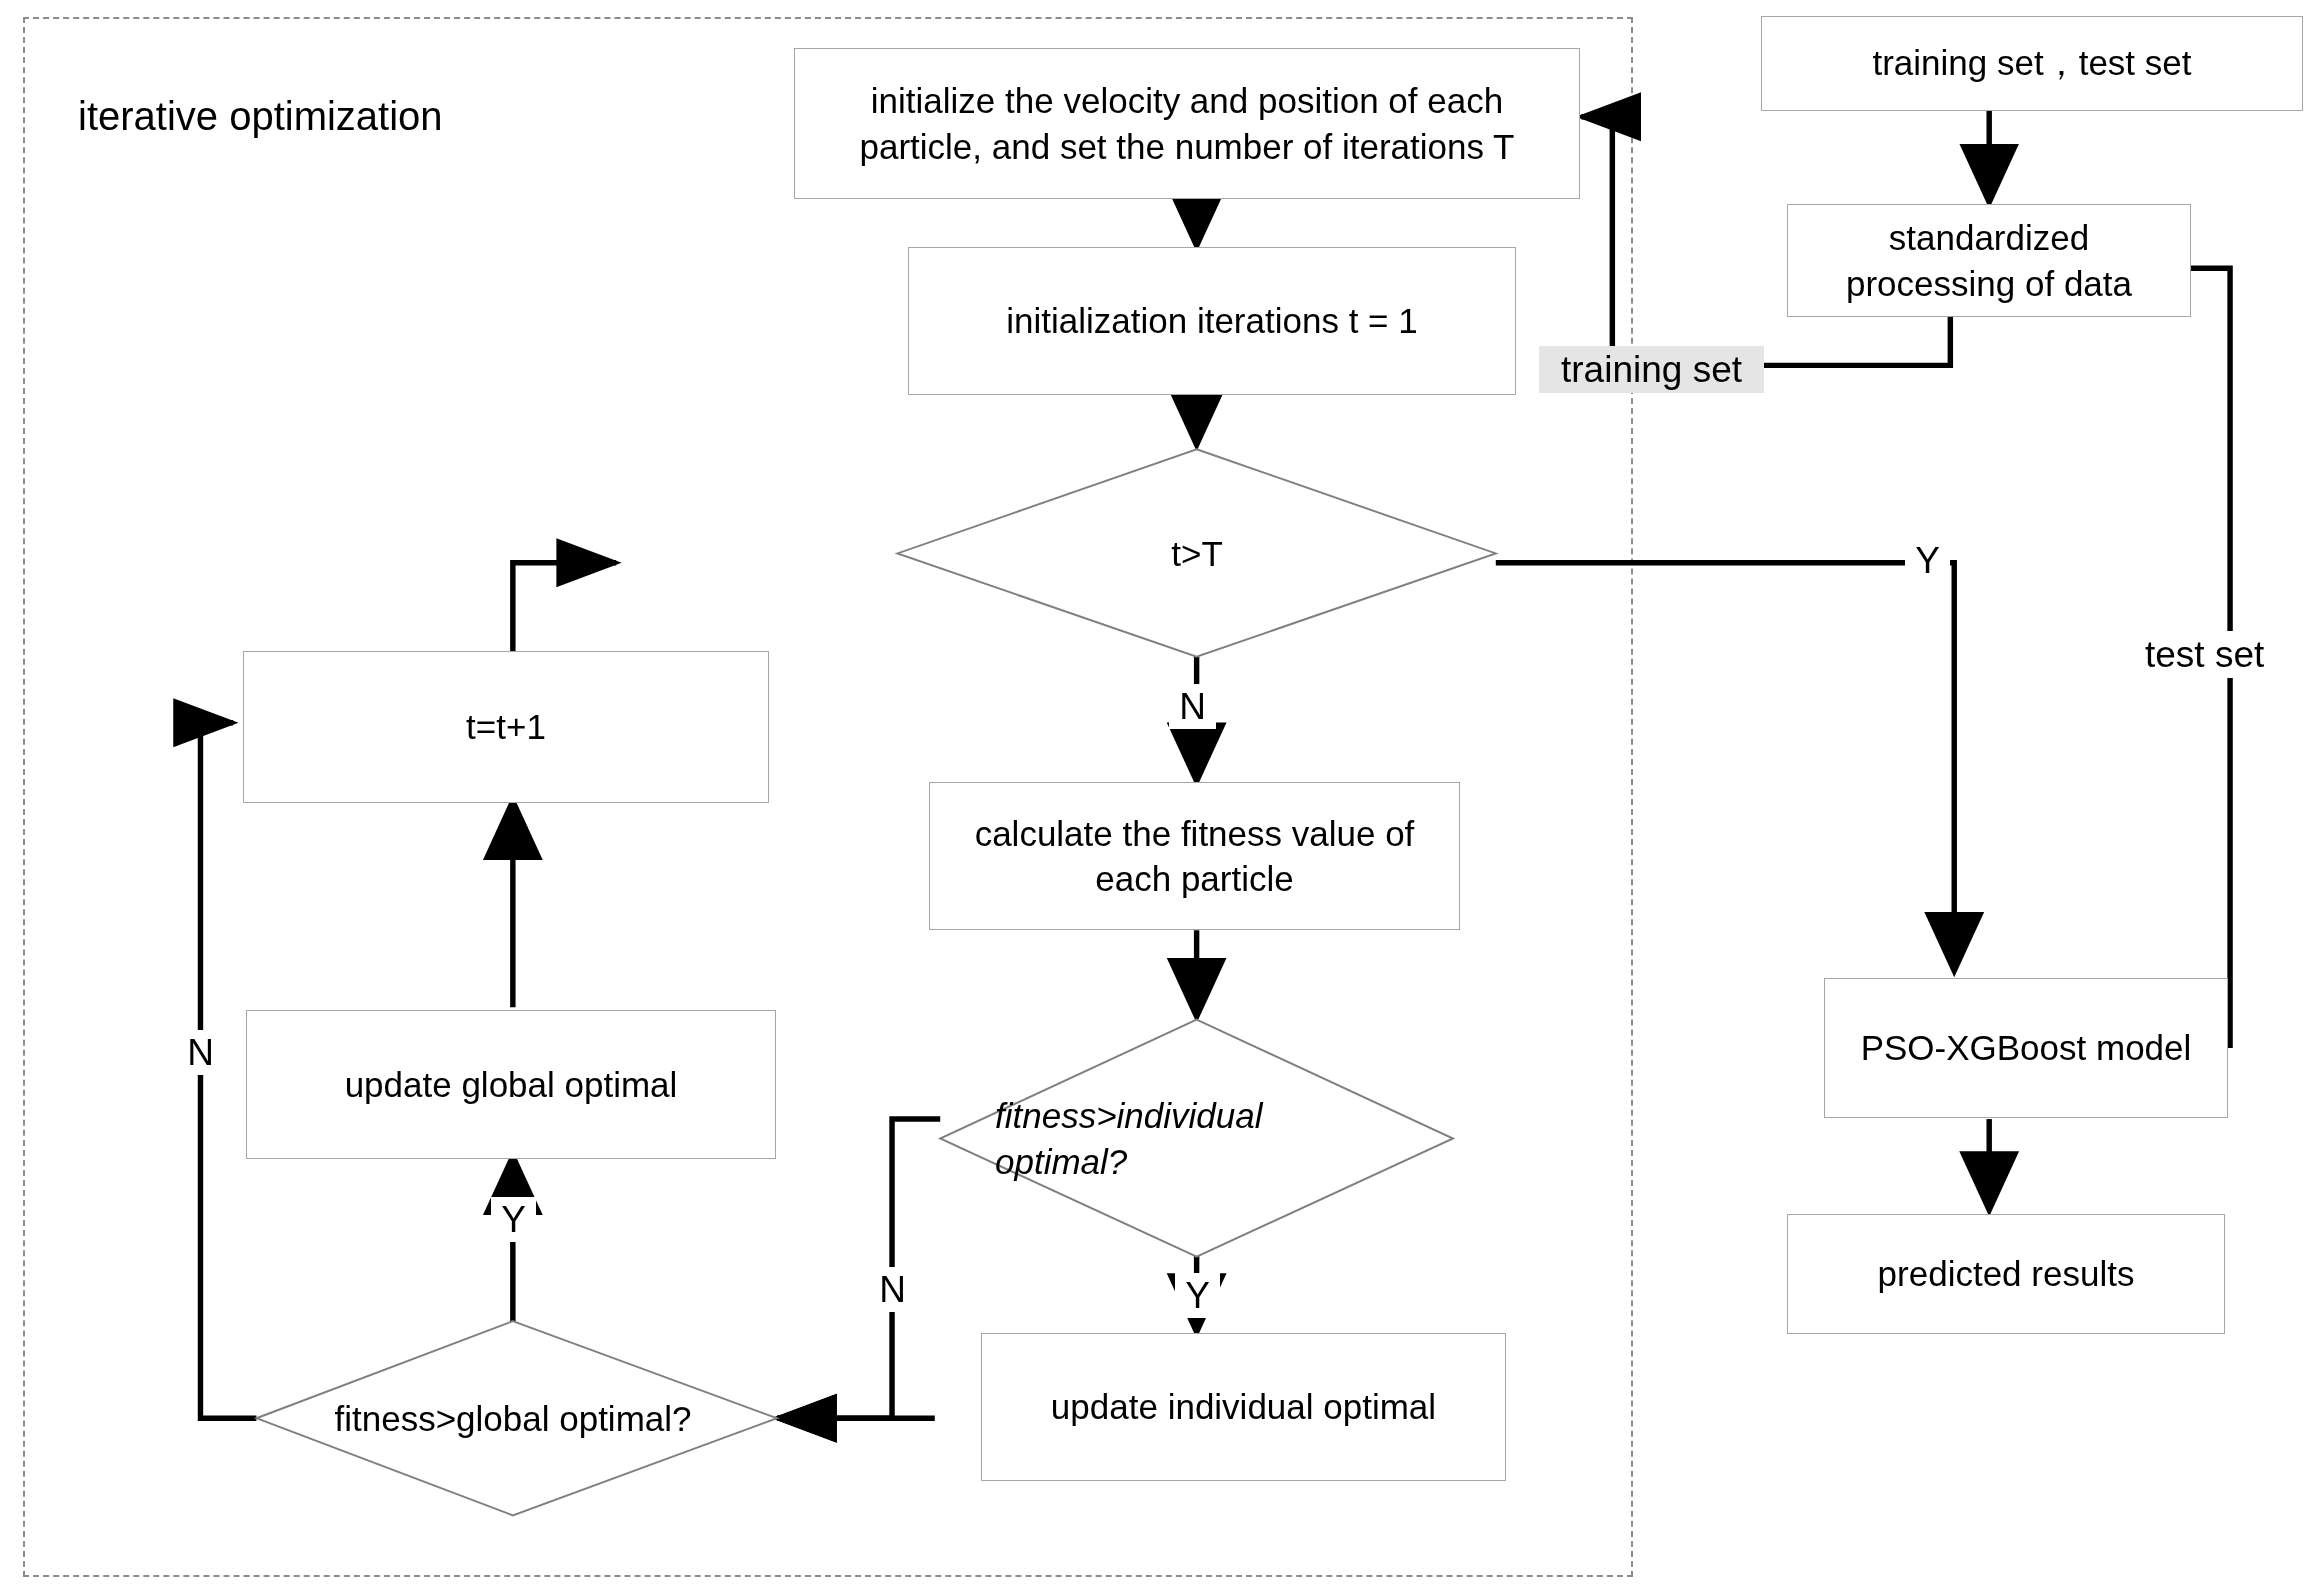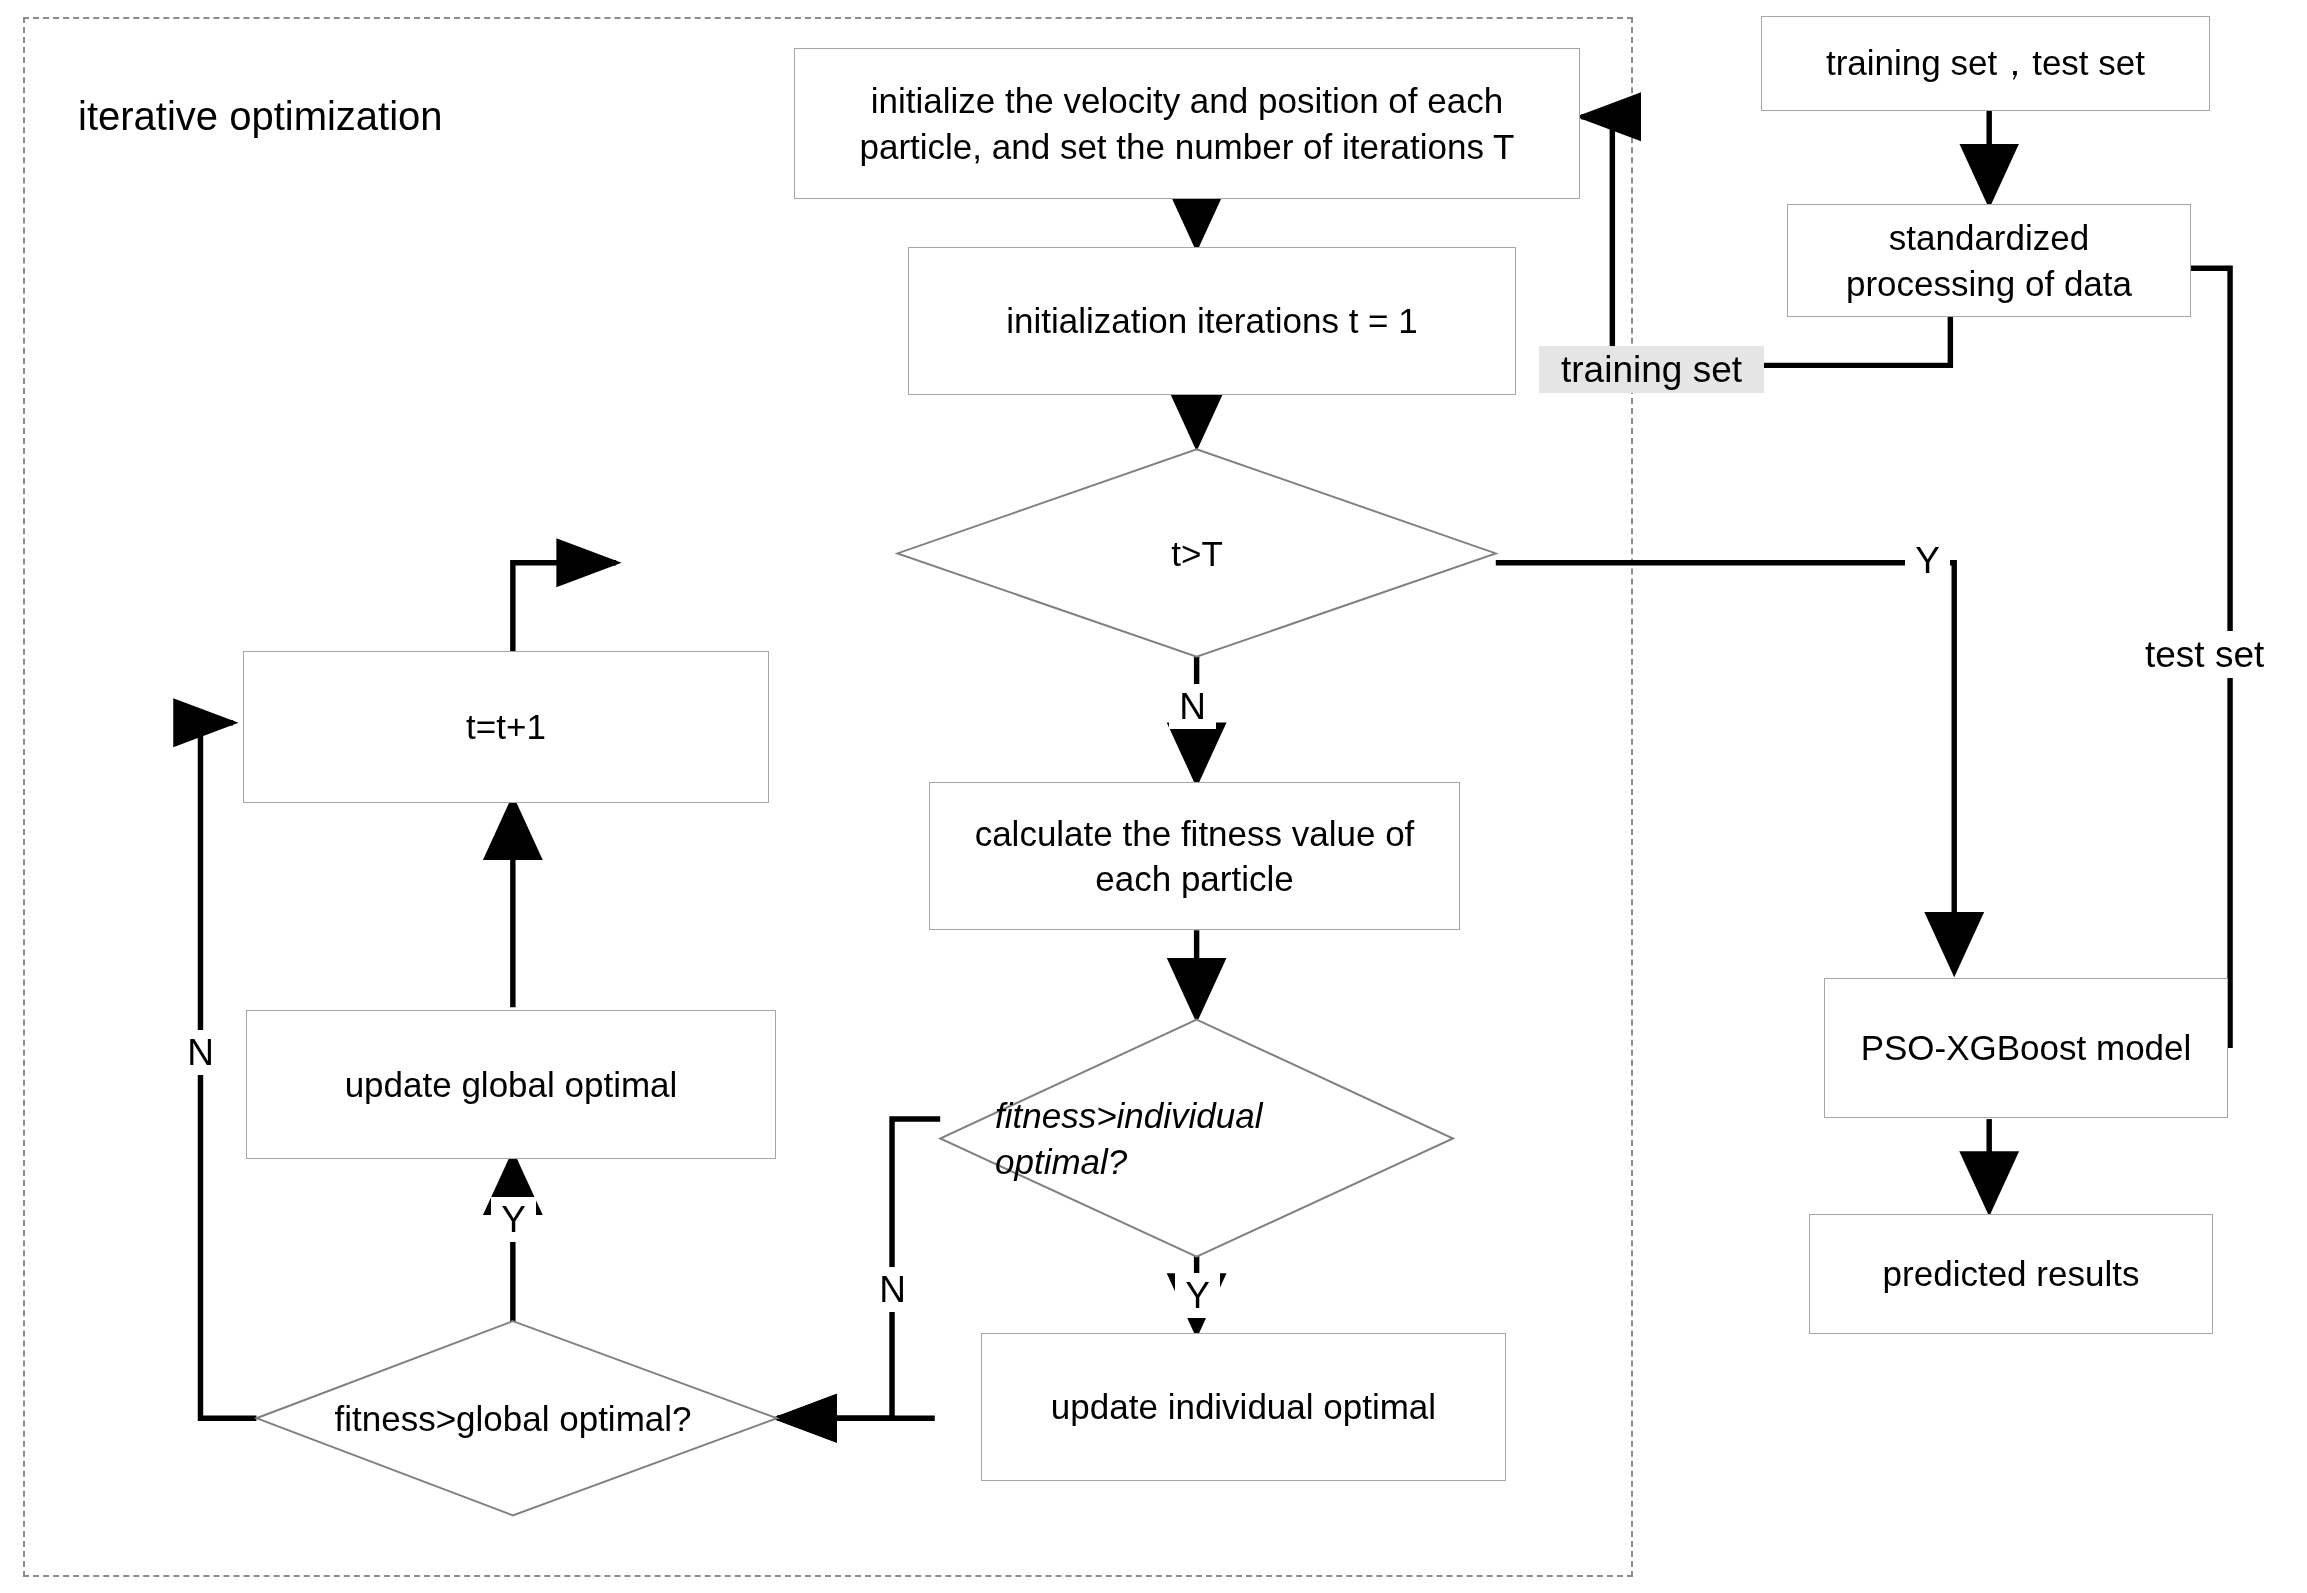--- a/index.html
+++ b/index.html
@@ -113,27 +113,27 @@
   <div class="node rect narrow" style="left:929px;top:782px;width:531px;height:148px;padding:4.7px 17px;font-size:35px;">calculate the fitness value of each particle</div>
 
   <div class="node rect narrow" style="left:246px;top:1010px;width:530px;height:149px;padding:4.7px 15.5px;font-size:35px;">update global optimal</div>
 
   <div class="diamond-text narrow" style="left:995px;top:1080px;width:404px;height:117px;font-size:35px;font-style:italic;">fitness&gt;individual optimal?</div>
 
   <div class="diamond-text narrow" style="left:272px;top:1395px;width:482px;height:48px;font-size:35px;">fitness&gt;global optimal?</div>
 
   <div class="node rect narrow" style="left:935px;top:1333px;width:525px;height:148px;padding:4.7px 15.5px;font-size:35px;margin-left:46px;">update individual optimal</div>
 
-  <div class="node rect narrow" style="left:1761px;top:15.5px;width:449px;height:95px;padding:3.1px 12.4px;font-size:35px;">training set，test set</div>
+  <div class="node rect narrow" style="left:1761px;top:15.5px;width:542px;height:95px;padding:3.1px 12.4px;font-size:35px;">training set，test set</div>
 
   <div class="node rect narrow" style="left:1787px;top:204px;width:404px;height:113px;padding:3.1px 12.4px;font-size:35px;">standardized processing of data</div>
 
   <div class="node rect" style="left:1787px;top:978px;width:404px;height:140px;padding:3.1px 12.4px;font-size:35px;margin-left:37px;">PSO-XGBoost model</div>
 
-  <div class="node rect" style="left:1787px;top:1214px;width:404px;height:120px;padding:3.1px 12.4px;font-size:35px;margin-left:22px;">predicted results</div>
+  <div class="node rect" style="left:1787px;top:1214px;width:438px;height:120px;padding:3.1px 12.4px;font-size:35px;">predicted results</div>
 
   <div class="label narrow" style="left:1539px;top:346px;width:225px;height:47px;font-size:37px;background:#e5e5e5;">training set</div>
 
   <div class="label narrow" style="left:2145px;top:631px;width:186px;height:47px;font-size:37px;background:#fff;justify-content:flex-start;">test set</div>
 
   <div class="label narrow" style="left:1905px;top:538px;width:45px;height:45px;font-size:37px;background:#fff;">Y</div>
 
   <div class="label narrow" style="left:1169px;top:684px;width:47px;height:45px;font-size:37px;background:#fff;">N</div>
 
   <div class="label narrow" style="left:869px;top:1267px;width:47px;height:45px;font-size:37px;background:#fff;">N</div>

